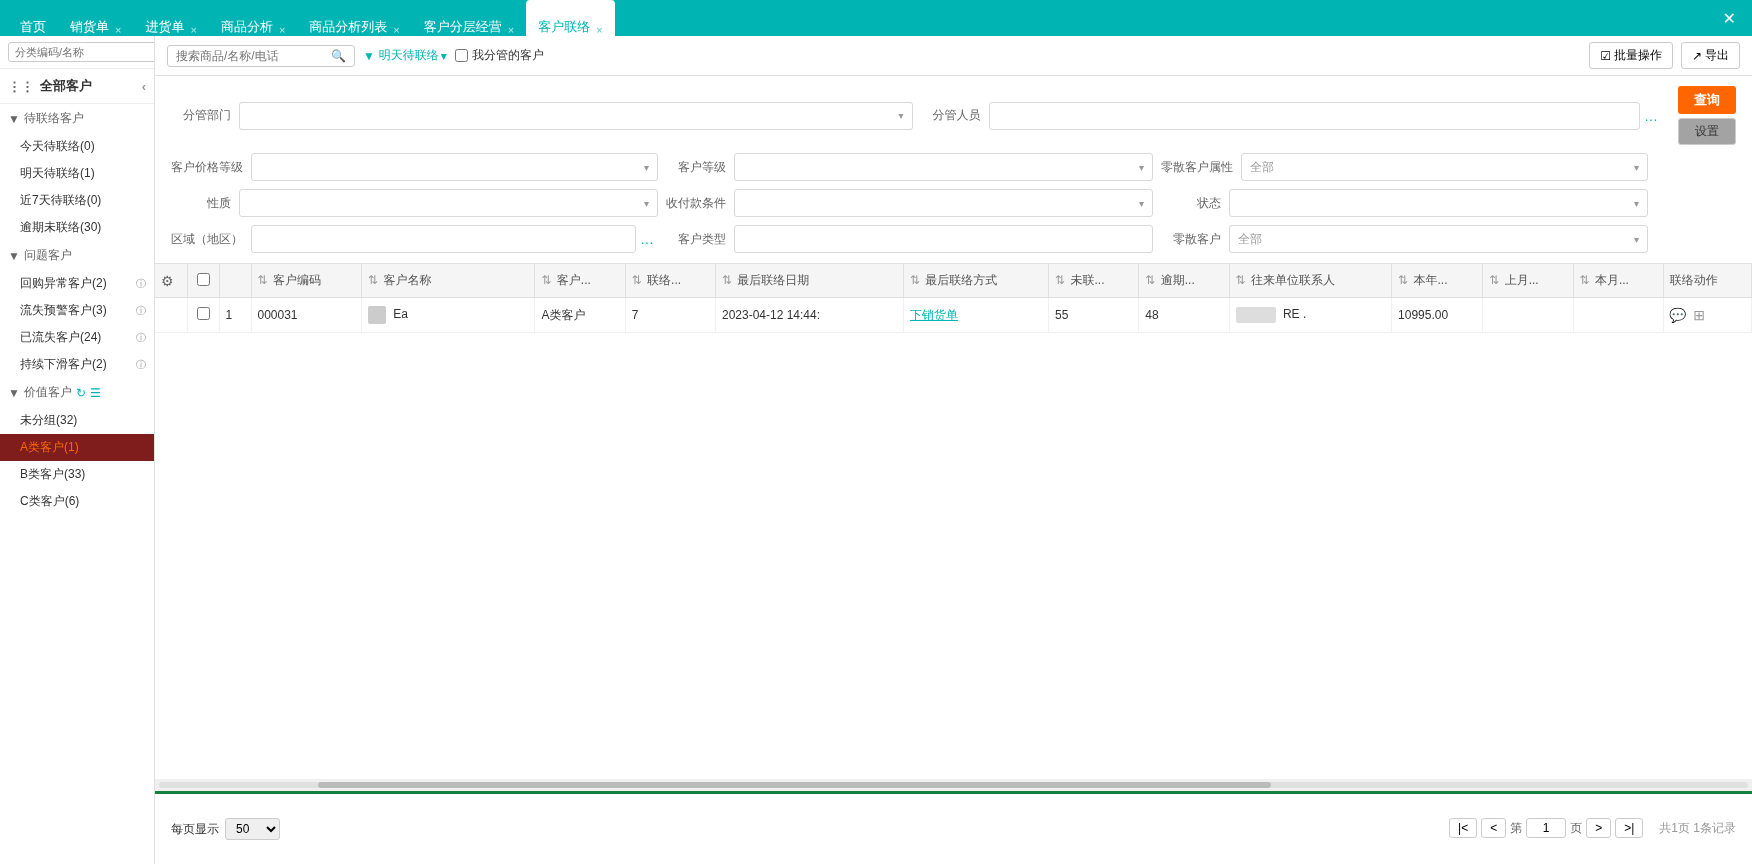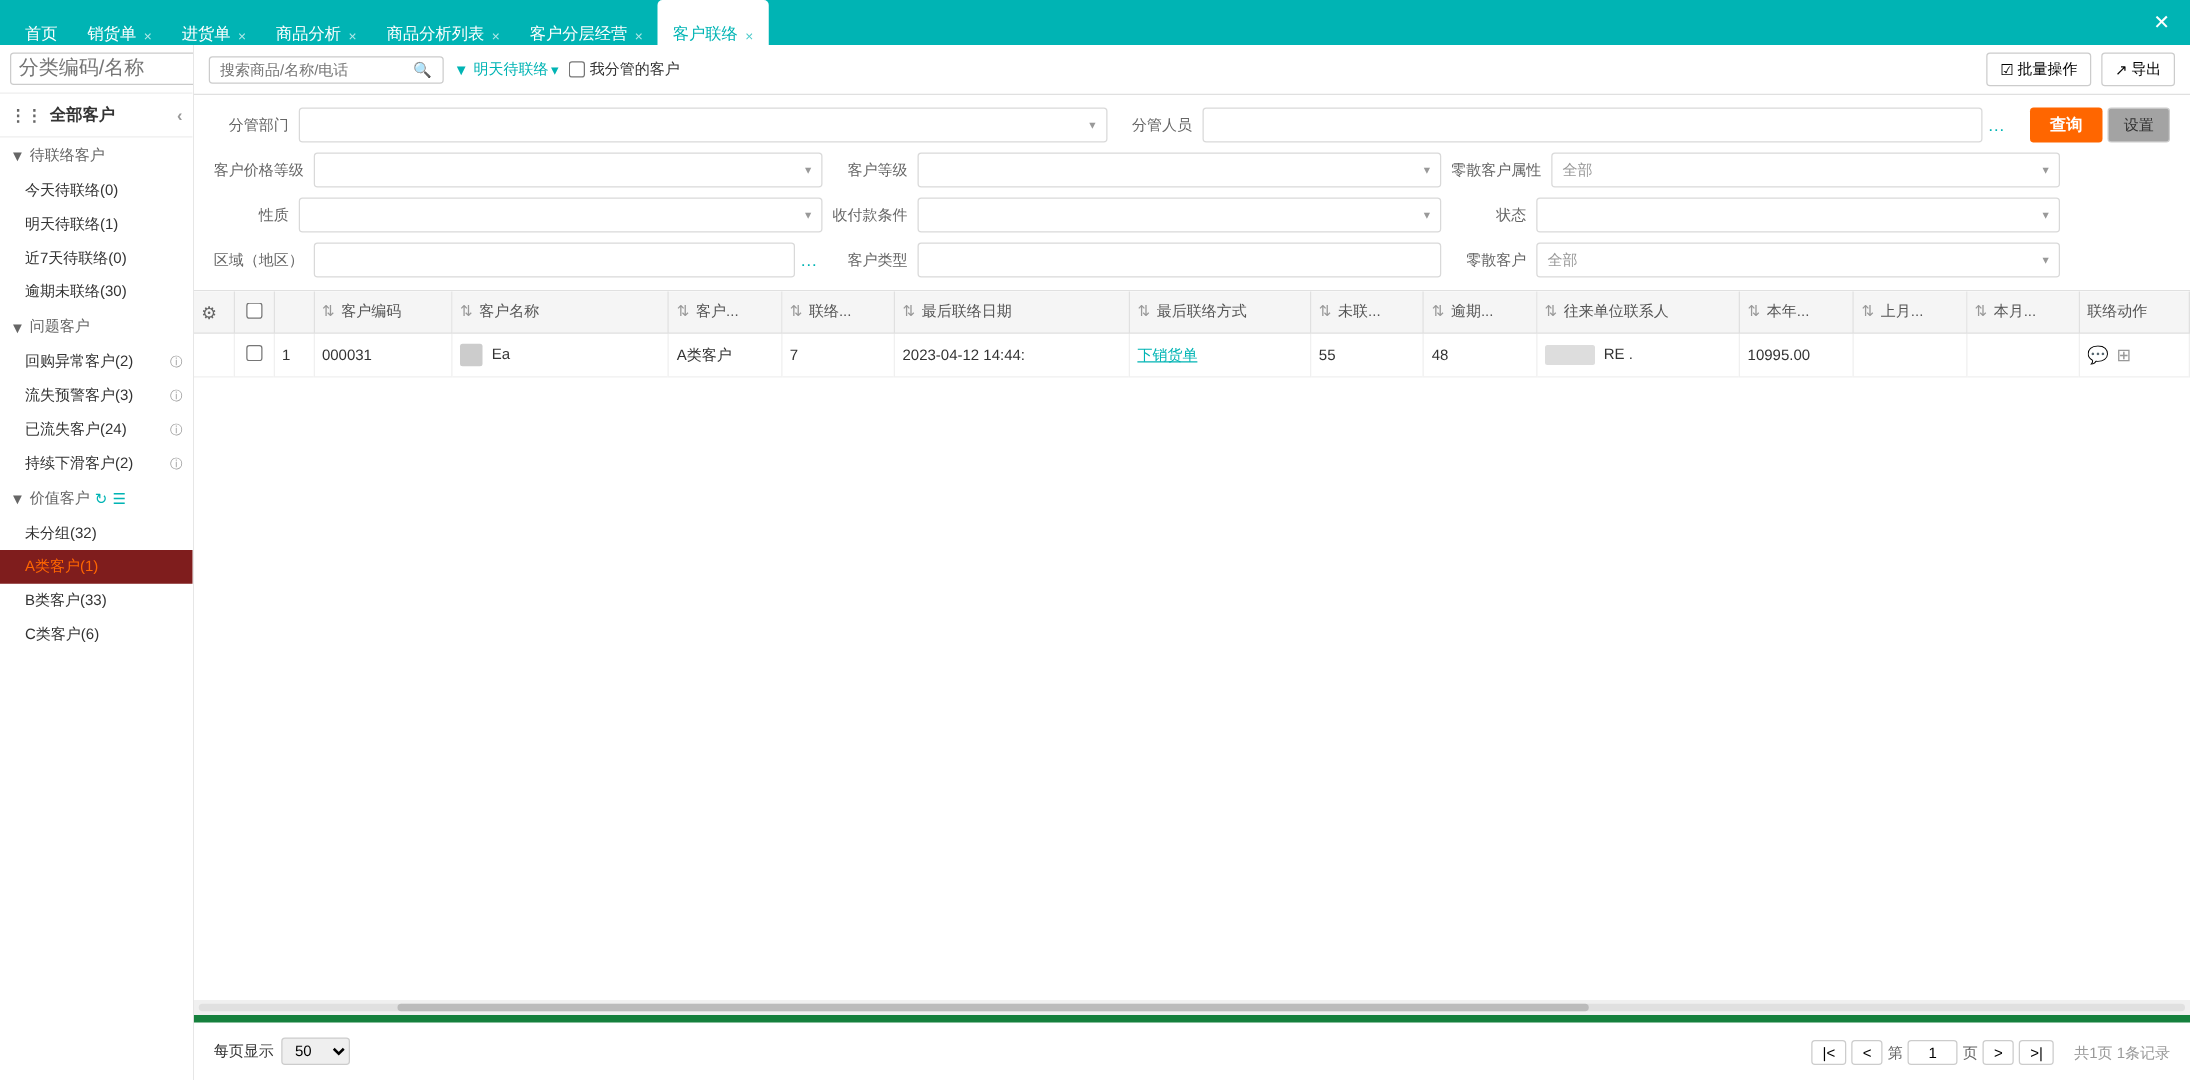--- a/index.html
+++ b/index.html
@@ -26,21 +26,21 @@
     .main-layout { display: flex; height: calc(100vh - 36px); }
 
     
     .sidebar {
       width: 155px; background: #fff; border-right: 1px solid #e0e0e0; overflow-y: auto; flex-shrink: 0;
     }
     .sidebar-search {
       display: flex; align-items: center; padding: 6px 8px; border-bottom: 1px solid #eee;
     }
     .sidebar-search input {
-      flex: 1; border: 1px solid #ccc; border-radius: 3px; padding: 3px 6px; font-size: 16px; outline: none;
+      flex: 1; border: 1px solid #ccc; border-radius: 3px; padding: 3px 6px; font-size: 11px; outline: none;
     }
 
     .sidebar-header {
       display: flex; align-items: center; padding: 8px 8px; font-weight: bold; font-size: 13px; color: #333; border-bottom: 1px solid #eee;
     }
     .sidebar-header .grid-icon { margin-right: 6px; color: #666; }
     .sidebar-header .collapse-icon { margin-left: auto; color: #999; cursor: pointer; }
 
     .sidebar-group { }
     .sidebar-group-title {
@@ -87,21 +87,21 @@
     }
     .filter-label { color: #666; white-space: nowrap; min-width: 60px; text-align: right; margin-right: 8px; font-size: 12px; }
     .filter-input {
       flex: 1; border: 1px solid #d9d9d9; border-radius: 3px; padding: 4px 8px; font-size: 12px; outline: none; height: 28px;
     }
     .filter-select {
       flex: 1; border: 1px solid #d9d9d9; border-radius: 3px; padding: 4px 8px; font-size: 12px; outline: none; height: 28px; background: #fff; display: flex; align-items: center; justify-content: space-between; cursor: pointer;
     }
     .filter-select-text { color: #999; flex: 1; }
     .filter-select .chevron { color: #999; font-size: 10px; }
-    .filter-actions { display: flex; flex-direction: row; gap: 4px; margin-left: 8px; }
+    .filter-actions { display: flex; flex-direction: column; gap: 4px; margin-left: 8px; }
     .btn-query {
       background: #f60; color: #fff; border: none; padding: 5px 16px; border-radius: 3px; font-size: 13px; cursor: pointer; font-weight: bold;
     }
     .btn-settings {
       background: #a3a3a3; color: #333; border: 1px solid #ccc; padding: 4px 12px; border-radius: 3px; font-size: 12px; cursor: pointer;
     }
     .filter-ellipsis { color: #00b4b4; cursor: pointer; font-size: 14px; padding: 0 4px; }
 
     
     .table-wrap { flex: 1; overflow: auto; background: #fff; }
@@ -112,21 +112,21 @@
     }
     thead th .col-sort { color: #999; margin-right: 2px; }
     tbody tr { border-bottom: 1px solid #f0f0f0; }
     tbody td { padding: 8px 6px; border-right: 1px solid #f0f0f0; white-space: nowrap; vertical-align: middle; }
     .td-link { color: #00b4b4; text-decoration: underline; cursor: pointer; }
     .td-actions { display: flex; gap: 6px; }
     .td-action-icon { color: #999; cursor: pointer; font-size: 14px; }
 
     
     .pagination {
-      display: flex; align-items: flex-end; padding: 12px 16px; background: #fff; border-top: 6px solid #15803d; font-size: 12px;
+      display: flex; align-items: flex-start; padding: 24px 16px; background: #fff; border-top: 3px solid #15803d; font-size: 12px;
     }
     .pagination-left { display: flex; align-items: center; gap: 6px; }
     .pagination-right { margin-left: auto; display: flex; align-items: center; gap: 4px; color: #666; }
     .page-size-select { border: 1px solid #ccc; border-radius: 3px; padding: 2px 6px; font-size: 12px; }
     .page-nav { border: 1px solid #ccc; border-radius: 3px; padding: 2px 8px; cursor: pointer; background: #fff; font-size: 12px; }
     .page-input { border: 1px solid #ccc; border-radius: 3px; padding: 2px 6px; width: 40px; text-align: center; font-size: 12px; }
 
     
     .scroll-bar-container {
       height: 12px; background: #f0f0f0; display: flex; align-items: center; padding: 2px 0;

